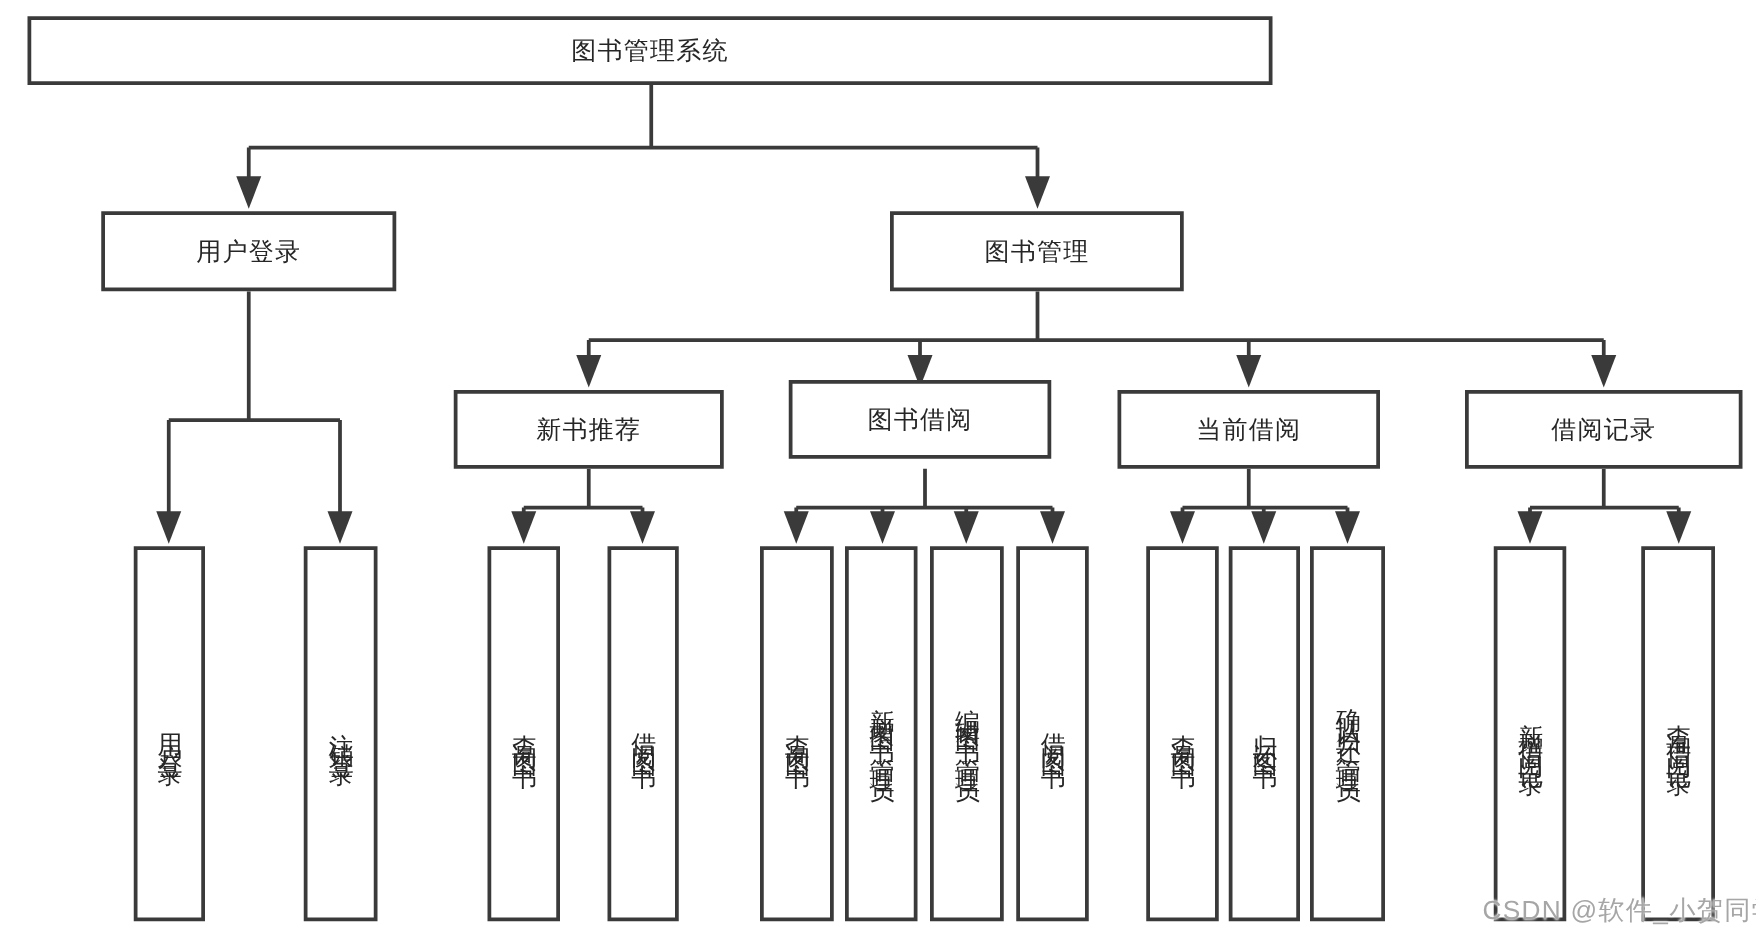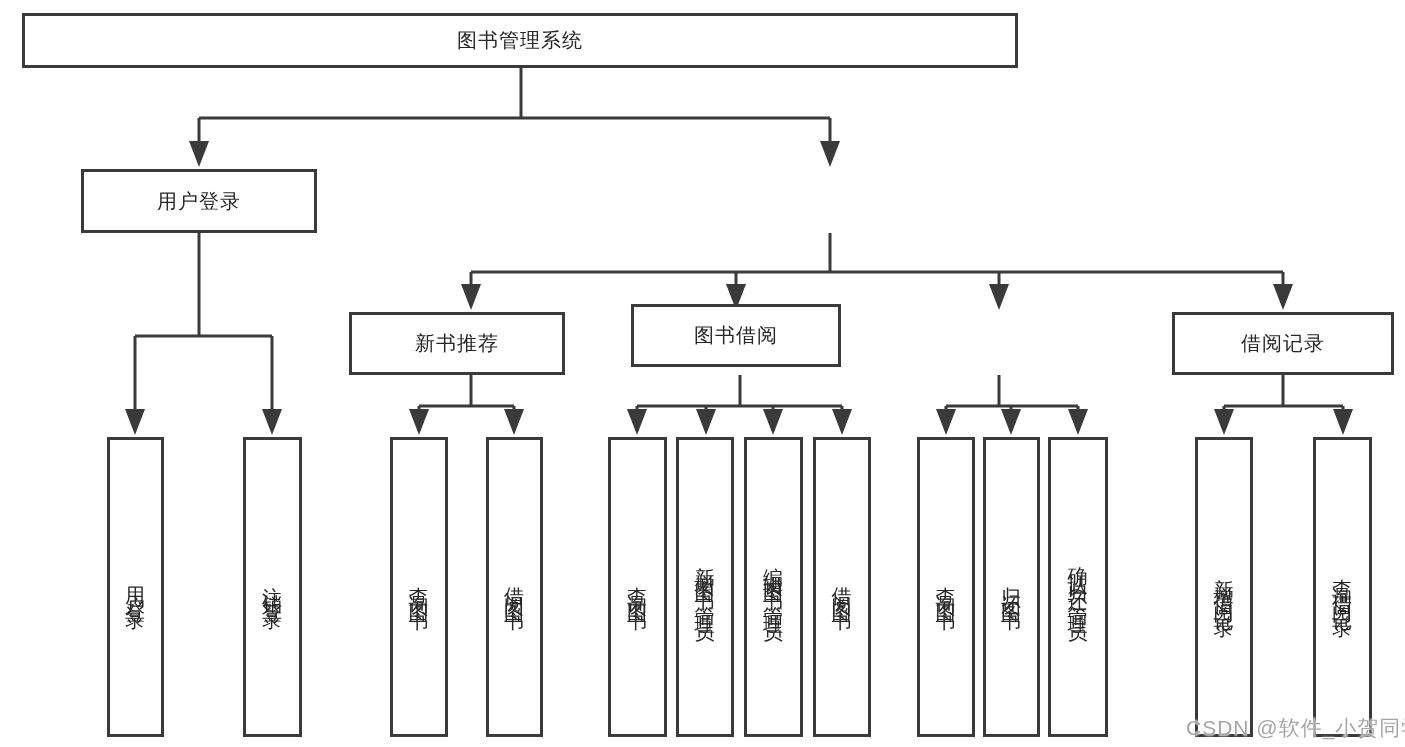--- a/index.html
+++ b/index.html
@@ -96,23 +96,25 @@
       <polygon points="1001,409 1021,409 1011,435"></polygon>
       <polygon points="1068,409 1088,409 1078,435"></polygon>
       <polygon points="1214,409 1234,409 1224,435"></polygon>
       <polygon points="1333,409 1353,409 1343,435"></polygon>
     </g>
   </svg>
 
   <div class="node h" style="left:22px; top:13px; width:996px; height:55px;">图书管理系统</div>
 
   <div class="node h" style="left:81px; top:169px; width:236px; height:64px;">用户登录</div>
+  <div class="node h" style="left:712px; top:169px; width:235px; height:64px;">图书管理</div>
 
-  <div class="node h" style="left:349px; top:312px; width:216px; height:63px;">新书推荐</div>
+  <div class="node h" style="left:363px; top:312px; width:216px; height:63px;">新书推荐</div>
   <div class="node h" style="left:631px; top:304px; width:210px; height:63px;">图书借阅</div>
+  <div class="node h" style="left:894px; top:312px; width:210px; height:63px;">当前借阅</div>
   <div class="node h" style="left:1172px; top:312px; width:222px; height:63px;">借阅记录</div>
 
   <div class="node v" style="left:107px; width:57px;">
     <span class="vtext">用户登录</span>
   </div>
   <div class="node v" style="left:243px; width:59px;">
     <span class="vtext">注销登录</span>
   </div>
 
   <div class="node v" style="left:390px; width:58px;">

